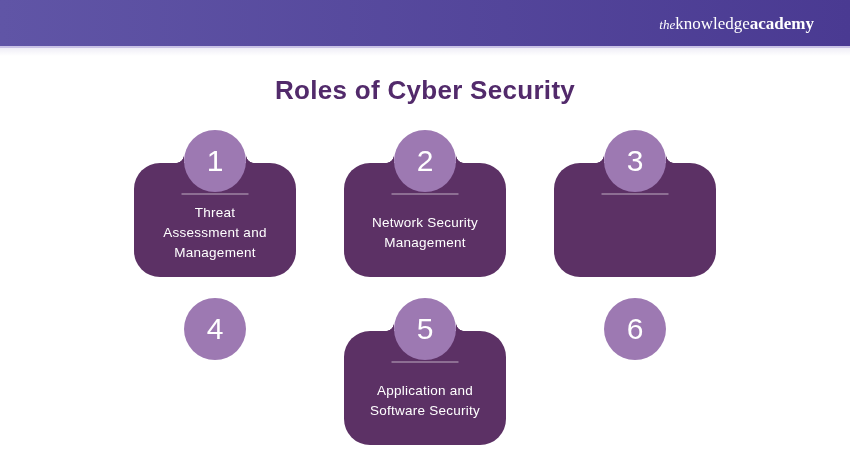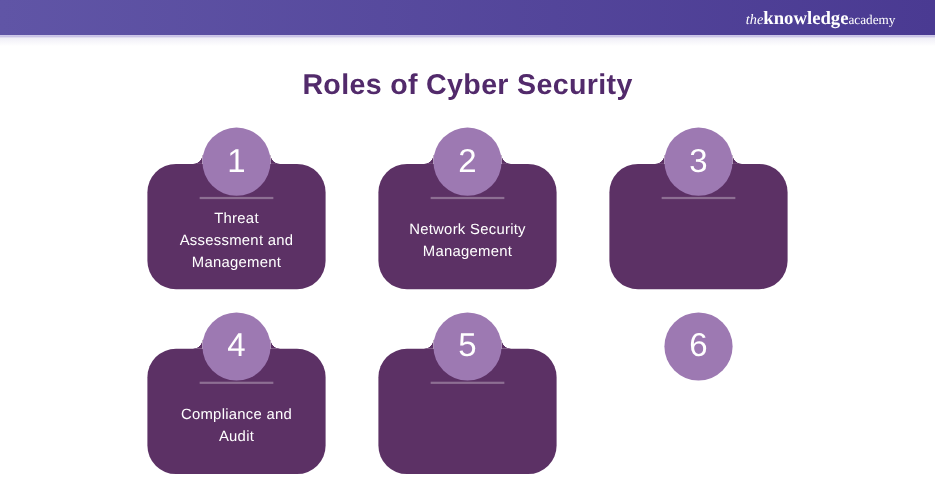--- a/index.html
+++ b/index.html
@@ -14,42 +14,42 @@
   * { box-sizing: border-box; }
   html, body {
     margin: 0; padding: 0;
     width: 850px; height: 450px;
     background: #ffffff;
     overflow: hidden;
     font-family: "Liberation Sans", "DejaVu Sans", sans-serif;
   }
   
   .header {
-    height: 34px;
+    height: 48px;
     background: linear-gradient(90deg, var(--header-start), var(--header-end));
     border-bottom: 2px solid var(--header-border);
     display: flex;
     align-items: center;
     justify-content: flex-end;
     padding-right: 36px;
   }
   .header-fade {
     height: 8px;
     background: linear-gradient(rgba(99,85,170,0.10), rgba(255,255,255,0));
   }
   .logo {
     display: flex;
     align-items: baseline;
     color: #ffffff;
     font-family: "Liberation Serif", "DejaVu Serif", serif;
     line-height: 1;
   }
   .logo .the { font-style: italic; font-size: 13px; }
-  .logo .knowledge { font-weight: 700; font-size: 17px; }
-  .logo .academy { font-weight: 400; font-size: 12px; }
+  .logo .knowledge { font-weight: 400; font-size: 17px; }
+  .logo .academy { font-weight: 700; font-size: 17px; }
   
   .title {
     margin-top: 19px;
     text-align: center;
     font-size: 26px;
     line-height: 30px;
     font-weight: 700;
     letter-spacing: 0.3px;
     color: var(--title-color);
   }
@@ -173,33 +173,30 @@
     </div>
     <div class="card">
       <div class="divider"></div>
     </div>
   </div>
 
   <div class="cell">
     <div class="circle">
       <span>4</span>
     </div>
-    <div class="card">
-      <div class="divider"></div>
-      <div class="card-label">Compliance and
-Audit</div>
-    </div>
   </div>
 
   <div class="cell">
     <div class="circle">
       <span>5</span>
     </div>
     <div class="card">
       <div class="divider"></div>
+      <div class="card-label">Application and
+Software Security</div>
     </div>
   </div>
 
   <div class="cell">
     <div class="circle">
       <span>6</span>
     </div>
   </div>
 
 </div>

